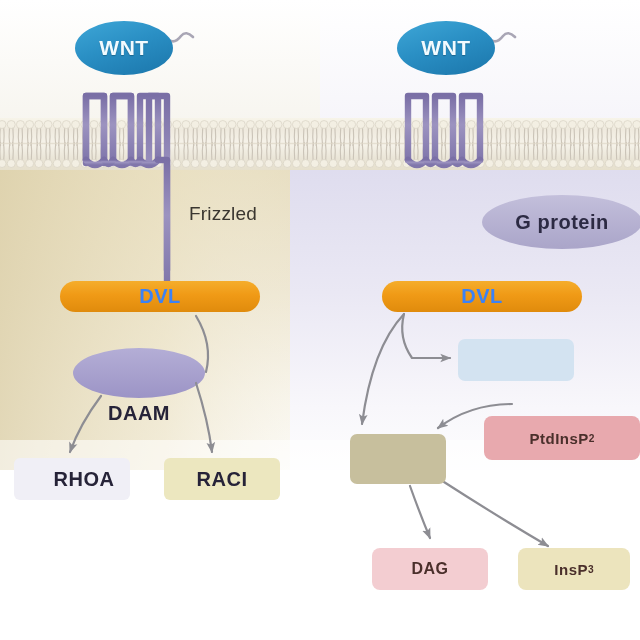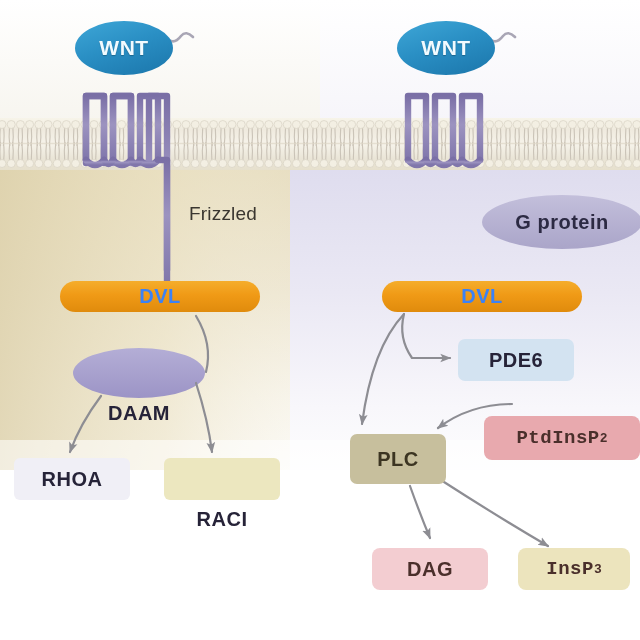--- a/index.html
+++ b/index.html
@@ -62,26 +62,25 @@
     font-size: 20px;
     font-weight: 700;
   }
   .lbl-plc {
     color: #3c3522;
     font-size: 20px;
     font-weight: 700;
   }
   .lbl-brown {
     color: #4a2f2b;
-    font-size: 20px;
+    font-size: 16px;
     font-weight: 700;
   }
   .lbl-sm {
-    font-size: 19px;
-    font-family: Liberation Mono, monospace;
+    font-size: 15px;
   }
   .sub {
     font-size: 0.68em;
     vertical-align: sub;
     letter-spacing: 0;
   }
 </style>
 </head>
 <body>
 
@@ -530,26 +529,24 @@
 
   <div class="node-label lbl-gprotein" style="left:495px; top:209px; width:134px; height:26px;">G protein</div>
 
   <div class="node-label lbl-frizzled" style="left:168px; top:201px; width:110px; height:26px;">Frizzled</div>
 
   <div class="node-label lbl-dvl" style="left:60px;  top:282px; width:200px; height:29px;">DVL</div>
   <div class="node-label lbl-dvl" style="left:382px; top:282px; width:200px; height:29px;">DVL</div>
 
   <div class="node-label lbl-dark" style="left:79px;  top:360px; width:120px; height:26px;margin-top:40px;">DAAM</div>
 
-  <div class="node-label lbl-dark" style="left:14px;  top:466px; width:116px; height:26px;">RHOA</div>
-  <div class="node-label lbl-dark" style="left:164px; top:466px; width:116px; height:26px;margin-top:40px;">RACI</div>
-
-  <div class="node-label lbl-dark" style="left:458px; top:347px; width:116px; height:26px;">PDE6</div>
-
-  <div class="node-label lbl-plc" style="left:350px; top:446px; width:96px;  height:26px;">PLC</div>
+  <div class="node-label lbl-dark" style="left:14px;  top:466px; width:116px; height:26px;padding-left:12px;">RHOA</div>
+  <div class="node-label lbl-dark" style="left:164px; top:466px; width:116px; height:26px;">RACI</div>
+
+
 
   <div class="node-label lbl-brown lbl-sm" style="left:484px; top:426px; width:156px; height:24px;">
     <span>PtdInsP</span>
       <span class="sub">2</span>
   </div>
 
   <div class="node-label lbl-brown" style="left:372px; top:556px; width:116px; height:26px;">DAG</div>
 
   <div class="node-label lbl-brown lbl-sm" style="left:518px; top:557px; width:112px; height:24px;">
     <span>InsP</span>

